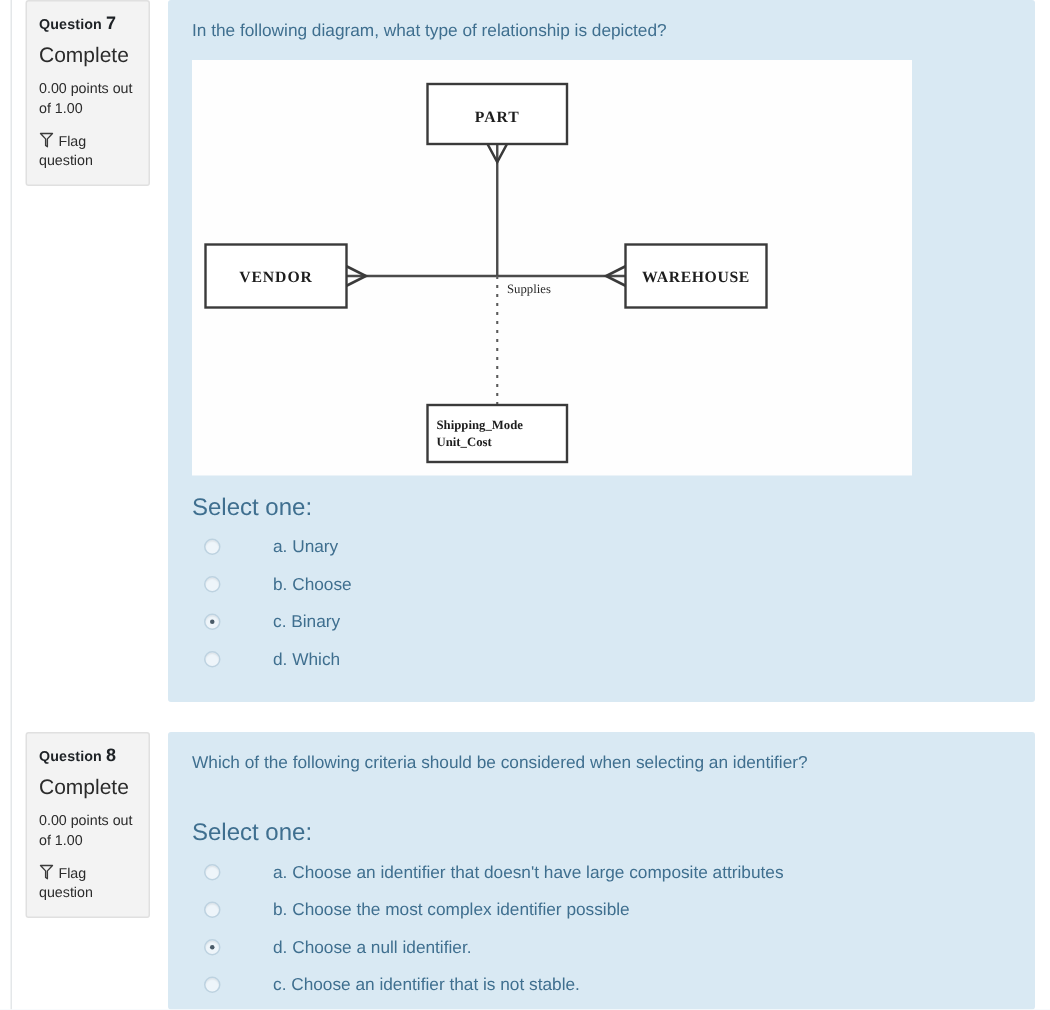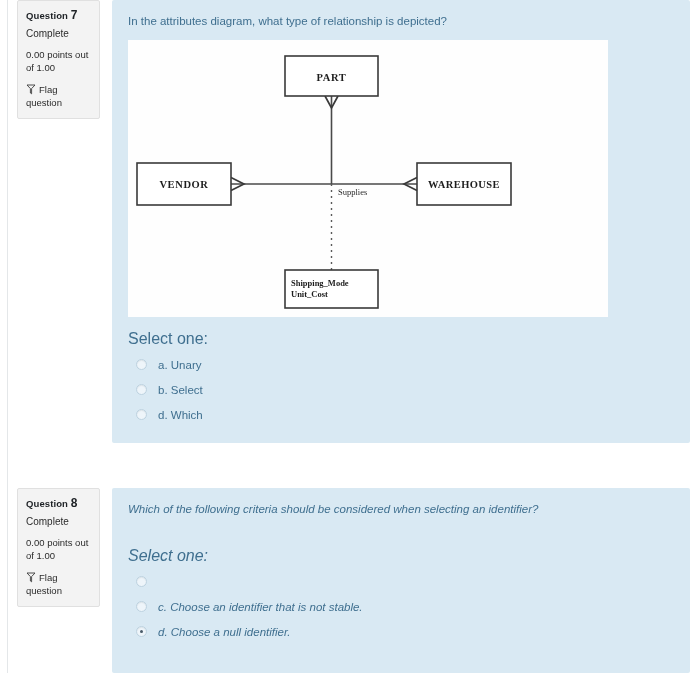--- a/index.html
+++ b/index.html
@@ -50,21 +50,21 @@
     color: #1d2125;
     letter-spacing: .1px;
     margin-bottom: 6px;
     white-space: nowrap;
   }
   .q-info .q-no .num {
     font-size: 12px;
     font-weight: bold;
   }
   .q-info .q-state {
-    font-size: 10px;
+    font-size: 14px;
     color: #2b2b2b;
     margin-bottom: 9px;
   }
   .q-info .q-grade {
     font-size: 9.5px;
     color: #2b2b2b;
     line-height: 13px;
     margin-bottom: 9px;
   }
   .q-info .q-flag {
@@ -136,21 +136,21 @@
     left: 3px;
     top: 3px;
     width: 3px;
     height: 3px;
     border-radius: 50%;
     background: #4a5b68;
   }
   .answer-label {
     font-size: 11.5px;
     color: #3f6f8f;
-    margin-left: 11px;
+    margin-left: 35px;
     line-height: 14px;
   }
 </style>
 </head>
 <body>
 
 <div class="page">
 
   <div class="left-rule"></div>
 
@@ -166,21 +166,21 @@
       <div class="q-flag">
         <span class="flag-ico">
           <svg width="10" height="11" viewBox="0 0 10 11">
             <path d="M1 1 L9 1 L5.6 4.6 L5.6 9.8 L4.4 9.0 L4.4 4.6 Z" fill="none" stroke="#3b3b3b" stroke-width="0.9" stroke-linejoin="round"></path>
           </svg>
         </span><span>Flag question</span>
       </div>
     </div>
 
     <div class="q-content">
-      <p class="q-text">In the attributes diagram, what type of relationship is depicted?</p>
+      <p class="q-text">In the following diagram, what type of relationship is depicted?</p>
 
       <div class="diagram-wrap">
         <svg width="398" height="277" viewBox="0 0 398 277">
 
           <line x1="103" y1="144" x2="289" y2="144" stroke="#4a4a4a" stroke-width="1.6"></line>
           <line x1="203.5" y1="56" x2="203.5" y2="144" stroke="#4a4a4a" stroke-width="1.6"></line>
           <line x1="203.5" y1="144" x2="203.5" y2="230" stroke="#5a5a5a" stroke-width="1.4" stroke-dasharray="2,4"></line>
 
           <path d="M197 56 L203.5 68 L210 56" fill="none" stroke="#3a3a3a" stroke-width="1.7"></path>
 
@@ -206,21 +206,25 @@
       </div>
 
       <div class="answers-title">Select one:</div>
 
       <div class="answer-row">
         <span class="radio"></span>
         <span class="answer-label">a. Unary</span>
       </div>
       <div class="answer-row">
         <span class="radio"></span>
-        <span class="answer-label">b. Select</span>
+        <span class="answer-label">b. Choose</span>
+      </div>
+      <div class="answer-row">
+        <span class="radio checked"></span>
+        <span class="answer-label">c. Binary</span>
       </div>
       <div class="answer-row">
         <span class="radio"></span>
         <span class="answer-label">d. Which</span>
       </div>
     </div>
   </div>
 
   <div class="question-block" style="top:488px;height:190px;padding-left:15px;">
 
@@ -233,32 +237,37 @@
       <div class="q-grade">0.00 points out of 1.00</div>
       <div class="q-flag">
         <span class="flag-ico">
           <svg width="10" height="11" viewBox="0 0 10 11">
             <path d="M1 1 L9 1 L5.6 4.6 L5.6 9.8 L4.4 9.0 L4.4 4.6 Z" fill="none" stroke="#3b3b3b" stroke-width="0.9" stroke-linejoin="round"></path>
           </svg>
         </span><span>Flag question</span>
       </div>
     </div>
 
-    <div class="q-content" style="height:185px;font-style:italic;">
+    <div class="q-content" style="height:185px;">
       <p class="q-text">Which of the following criteria should be considered when selecting an identifier?</p>
 
       <div class="answers-title spaced">Select one:</div>
 
       <div class="answer-row">
         <span class="radio"></span>
-      </div>
-      <div class="answer-row">
-        <span class="radio"></span>
-        <span class="answer-label">c. Choose an identifier that is not stable.</span>
+        <span class="answer-label">a. Choose an identifier that doesn't have large composite attributes</span>
+      </div>
+      <div class="answer-row">
+        <span class="radio"></span>
+        <span class="answer-label">b. Choose the most complex identifier possible</span>
       </div>
       <div class="answer-row">
         <span class="radio checked"></span>
         <span class="answer-label">d. Choose a null identifier.</span>
       </div>
+      <div class="answer-row">
+        <span class="radio"></span>
+        <span class="answer-label">c. Choose an identifier that is not stable.</span>
+      </div>
     </div>
   </div>
 
 </div>
 
 </body></html>

